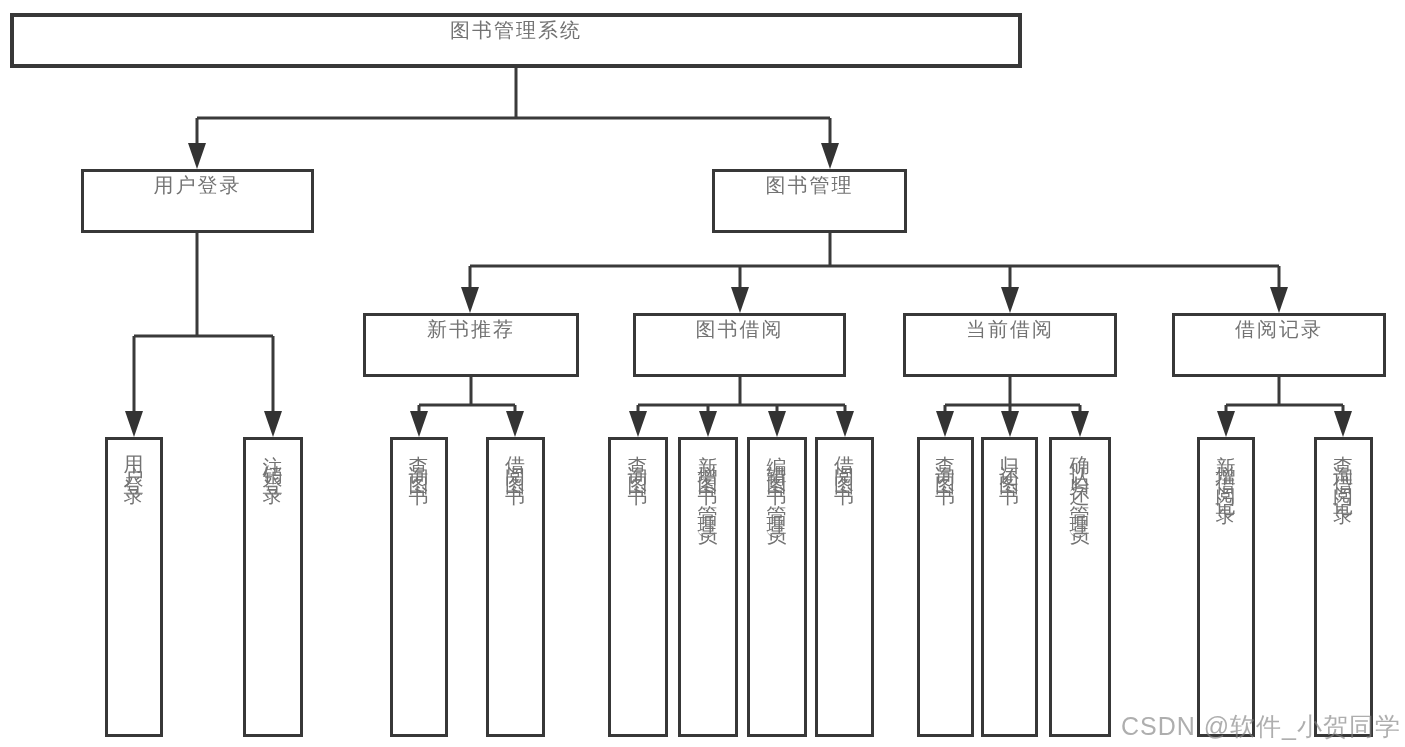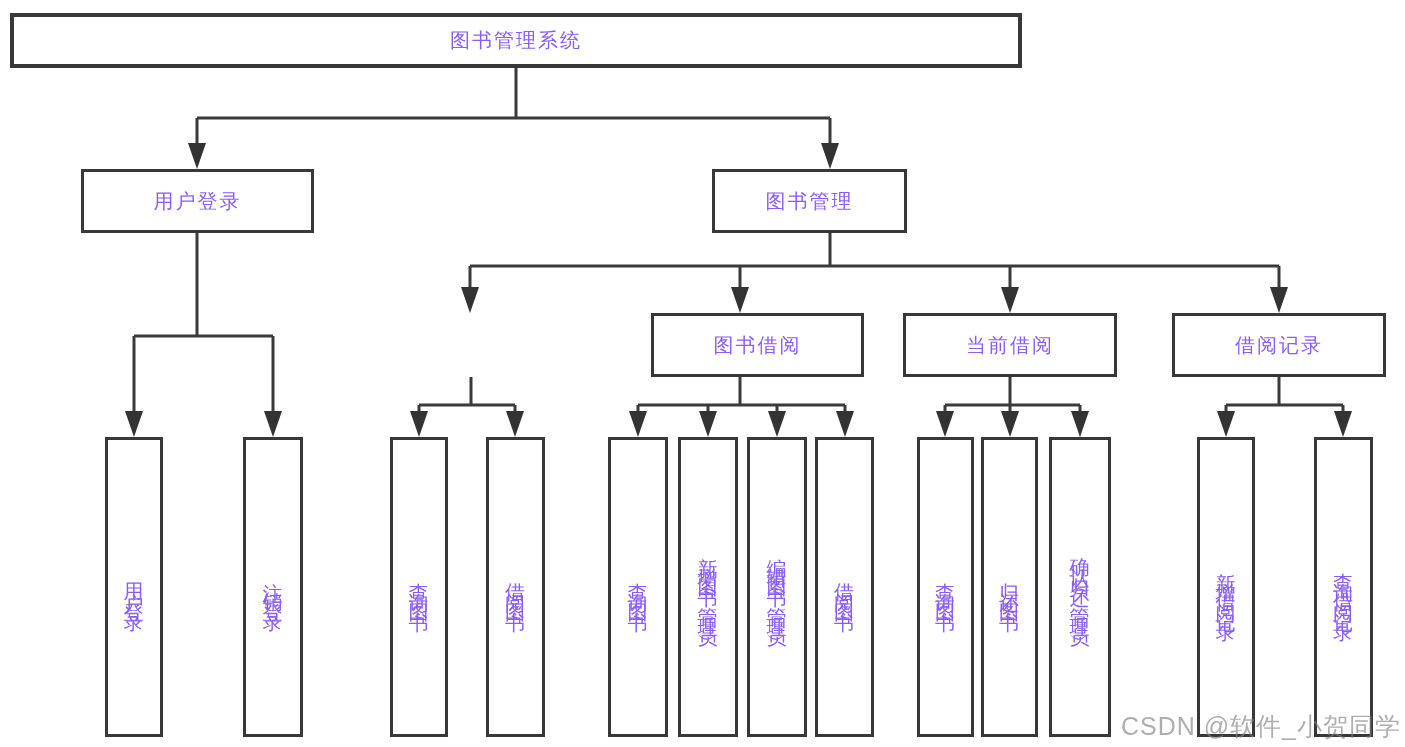--- a/index.html
+++ b/index.html
@@ -24,23 +24,23 @@
   .connectors polygon {
     fill: #333333;
     stroke: none;
   }
   .node {
     position: absolute;
     box-sizing: border-box;
     background: #ffffff;
     border: 3px solid #383838;
     display: flex;
-    align-items: center;
+    align-items: flex-start;
     justify-content: center;
-    color: #8b5cf6;
+    color: #737373;
     font-size: 20px;
     z-index: 1;
   }
   .node.root { border-width: 4px; }
   .node .label {
     letter-spacing: 2px;
     white-space: nowrap;
   }
   .node.vert .label {
     writing-mode: vertical-rl;
@@ -104,21 +104,24 @@
     <span class="label">图书管理系统</span>
   </div>
 
   <div class="node" style="left:81px; top:169px; width:233px; height:64px;">
     <span class="label">用户登录</span>
   </div>
   <div class="node" style="left:712px; top:169px; width:195px; height:64px;">
     <span class="label">图书管理</span>
   </div>
 
-  <div class="node" style="left:633px; top:313px; width:213px; height:64px;margin-left:18px;">
+  <div class="node" style="left:363px; top:313px; width:216px; height:64px;">
+    <span class="label">新书推荐</span>
+  </div>
+  <div class="node" style="left:633px; top:313px; width:213px; height:64px;">
     <span class="label">图书借阅</span>
   </div>
   <div class="node" style="left:1172px; top:313px; width:214px; height:64px;">
     <span class="label">借阅记录</span>
   </div>
   <div class="node" style="left:903px; top:313px; width:214px; height:64px;">
     <span class="label">当前借阅</span>
   </div>
 
   <div class="node vert" style="left:105px; top:437px; width:58px; height:300px;">

